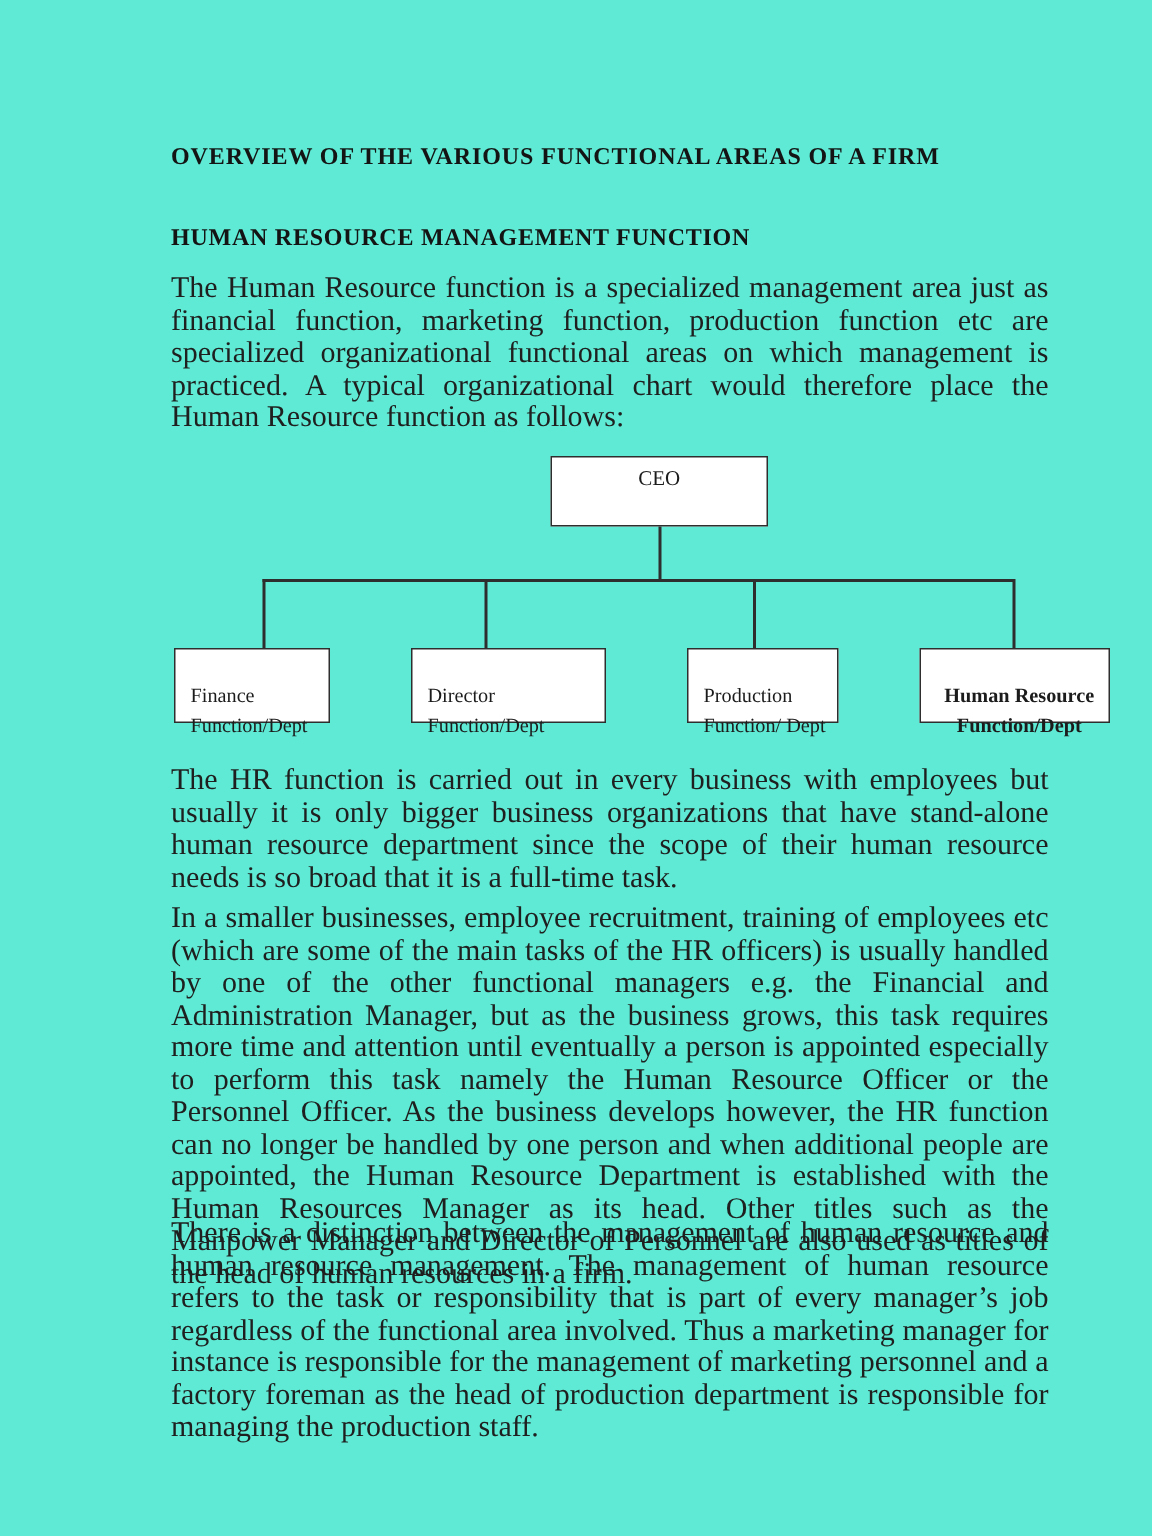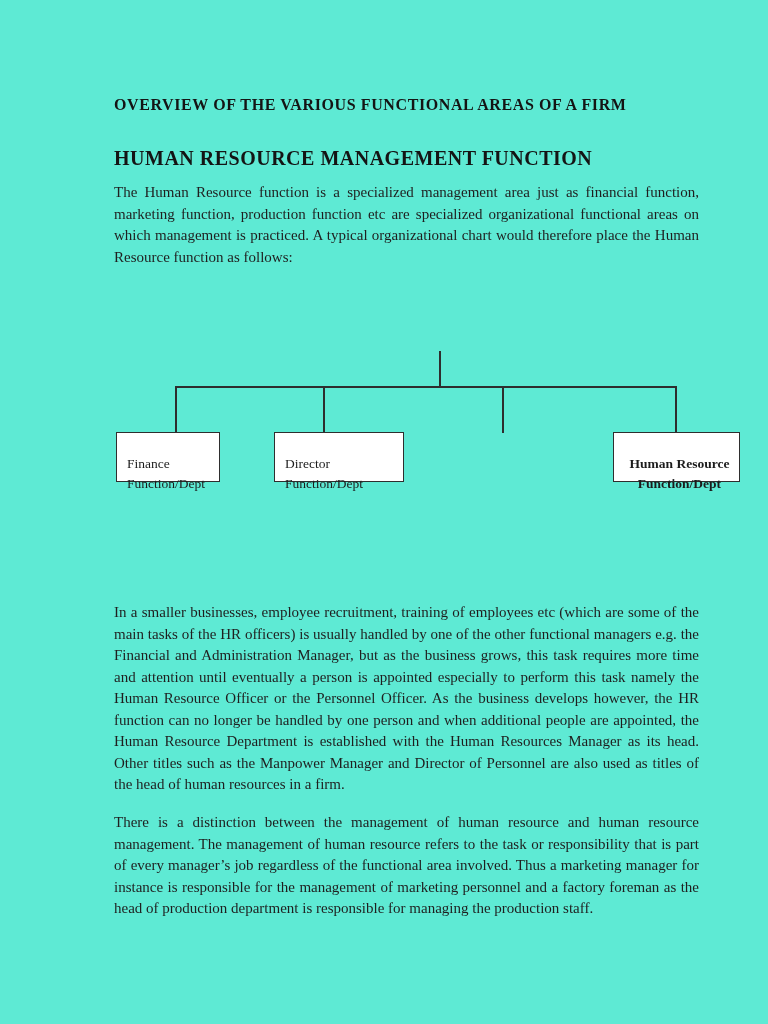--- a/index.html
+++ b/index.html
@@ -23,31 +23,31 @@
     font-size: 16px;
     font-weight: bold;
     letter-spacing: 0.6px;
     line-height: 19px;
     color: #141414;
   }
   .doc-heading {
     position: absolute;
     left: 114px;
     top: 149px;
-    font-size: 20px;
+    font-size: 16px;
     font-weight: bold;
     letter-spacing: 0.5px;
     line-height: 19px;
     color: #141414;
   }
   .para {
     position: absolute;
     left: 114px;
     width: 585px;
-    font-size: 15px;
+    font-size: 20px;
     line-height: 21.5px;
     text-align: justify;
     color: #1f1f1f;
   }
   .para-1 { top: 182px; }
   .para-2 { top: 510px; }
   .para-3 { top: 602px; }
   .para-4 { top: 812px; }
 
   .org-chart {
@@ -97,44 +97,52 @@
 <div class="page">
 
   <h1 class="doc-title">OVERVIEW OF THE VARIOUS FUNCTIONAL AREAS OF A FIRM</h1>
 
   <h2 class="doc-heading">HUMAN RESOURCE MANAGEMENT FUNCTION</h2>
 
   <p class="para para-1">The Human Resource function is a specialized management area just as financial function, marketing function, production function etc are specialized organizational functional areas on which management is practiced. A typical organizational chart would therefore place the Human Resource function as follows:</p>
 
   <figure class="org-chart">
 
+    <div class="node node-ceo">
+      <span>CEO</span>
+    </div>
 
     <div class="line stem"></div>
     <div class="line hbar"></div>
     <div class="line drop drop-1"></div>
     <div class="line drop drop-2"></div>
     <div class="line drop drop-3"></div>
     <div class="line drop drop-4"></div>
 
     <div class="node dept dept-finance">
       <span>Finance</span>
       <span>Function/Dept</span>
     </div>
 
     <div class="node dept dept-marketing">
       <span>Director</span>
       <span>Function/Dept</span>
     </div>
 
+    <div class="node dept dept-production">
+      <span>Production</span>
+      <span>Function/ Dept</span>
+    </div>
 
     <div class="node dept dept-hr">
       <span>Human Resource</span>
       <span>Function/Dept</span>
     </div>
 
   </figure>
 
+  <p class="para para-2">The HR function is carried out in every business with employees but usually it is only bigger business organizations that have stand-alone human resource department since the scope of their human resource needs is so broad that it is a full-time task.</p>
 
   <p class="para para-3">In a smaller businesses, employee recruitment, training of employees etc (which are some of the main tasks of the HR officers) is usually handled by one of the other functional managers e.g. the Financial and Administration Manager, but as the business grows, this task requires more time and attention until eventually a person is appointed especially to perform this task namely the Human Resource Officer or the Personnel Officer. As the business develops however, the HR function can no longer be handled by one person and when additional people are appointed, the Human Resource Department is established with the Human Resources Manager as its head. Other titles such as the Manpower Manager and Director of Personnel are also used as titles of the head of human resources in a firm.</p>
 
   <p class="para para-4">There is a distinction between the management of human resource and human resource management. The management of human resource refers to the task or responsibility that is part of every manager’s job regardless of the functional area involved. Thus a marketing manager for instance is responsible for the management of marketing personnel and a factory foreman as the head of production department is responsible for managing the production staff.</p>
 
 </div>
 
 </body></html>

